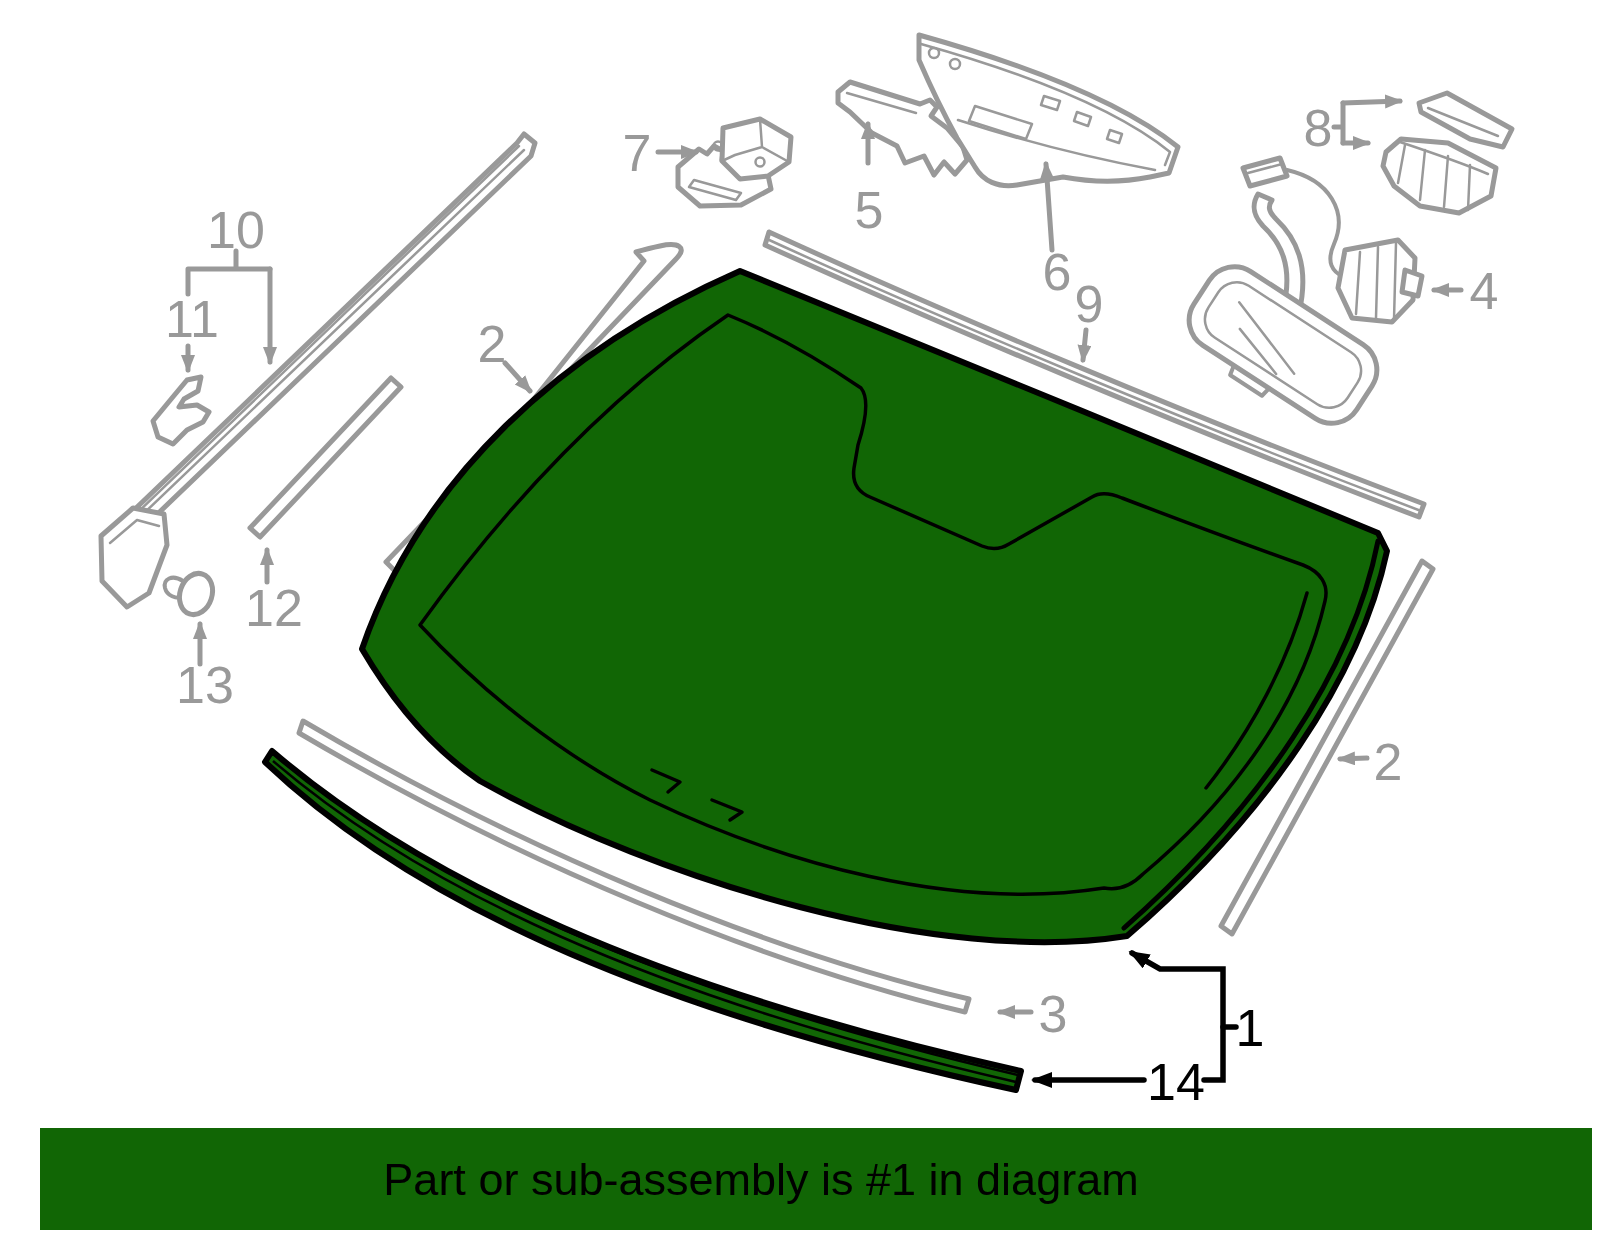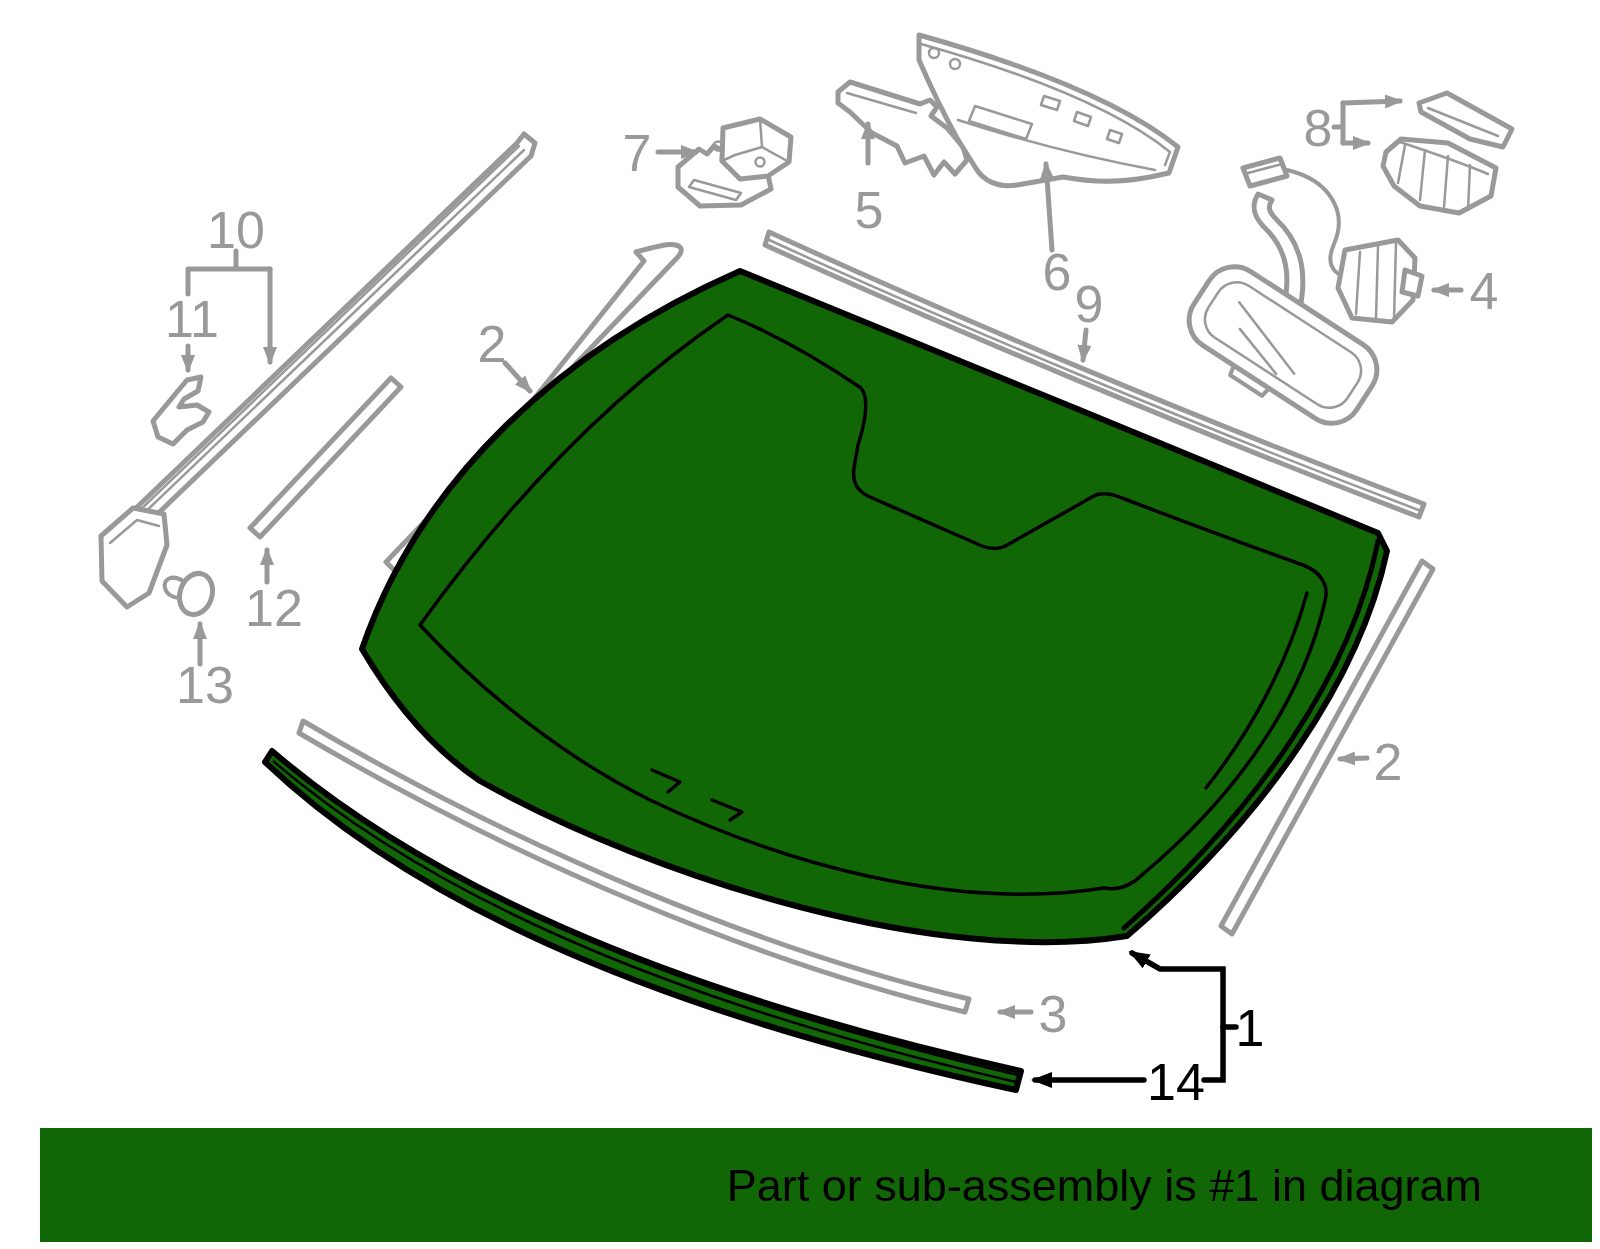--- a/index.html
+++ b/index.html
@@ -17,22 +17,22 @@
   .glass{stroke:#000000;stroke-width:6;stroke-linejoin:round;}
   .kline{stroke:#000000;fill:none;stroke-width:3.5;stroke-linejoin:round;stroke-linecap:round;}
   .kedge{stroke:#000000;fill:none;stroke-width:5;stroke-linejoin:round;stroke-linecap:round;}
   .karrow{stroke:#000000;fill:none;stroke-width:5.5;stroke-linecap:round;}
   .strip14line{stroke:#000000;fill:none;stroke-width:2.5;}
 
   text.lbl-gray{fill:#999999;font-size:52px;font-family:"Liberation Sans",sans-serif;}
   text.lbl-black{fill:#000000;font-size:52px;font-family:"Liberation Sans",sans-serif;}
 
   
-  #banner{position:absolute;left:40px;top:1128px;width:1552px;height:114px;background:#116605;
-          display:flex;flex-direction:column;justify-content:center;align-items:flex-end;
+  #banner{position:absolute;left:40px;top:1128px;width:1552px;height:102px;background:#116605;
+          display:flex;flex-direction:column;justify-content:center;align-items:center;
           padding-right:110px;box-sizing:border-box;}
   #banner .bline{color:#000000;font-size:45px;line-height:49px;white-space:nowrap;
                  font-family:"Liberation Sans",sans-serif;}
 </style>
 </head>
 <body>
 
 <div id="stage">
 
 <svg id="diagram-svg" width="1600" height="1249" viewBox="0 0 1600 1249" xmlns="http://www.w3.org/2000/svg">

